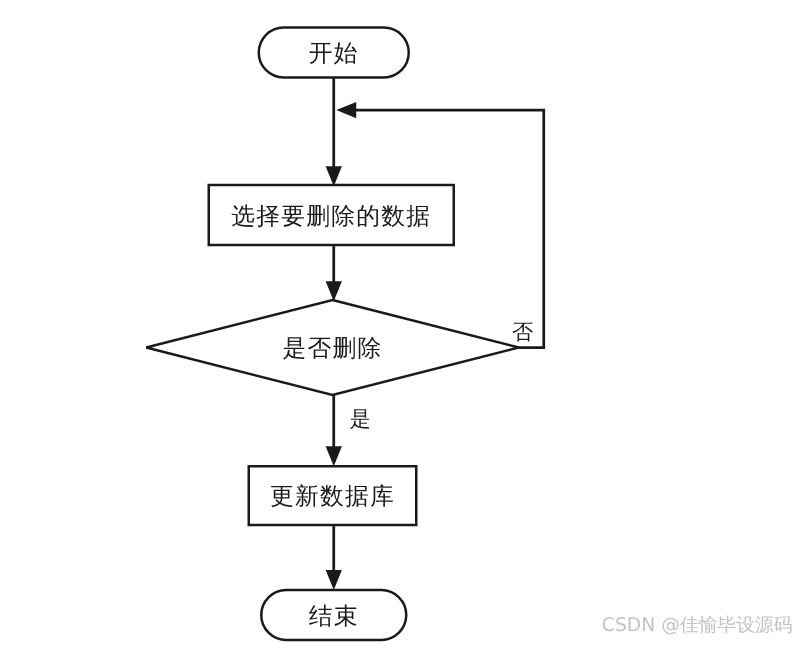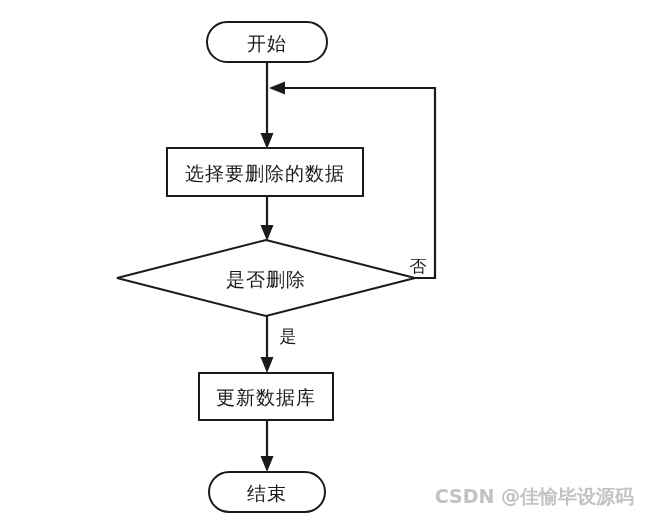--- a/index.html
+++ b/index.html
@@ -54,25 +54,24 @@
     font-size: 17px;
     fill: #1a1a1a;
     text-anchor: middle;
     dominant-baseline: central;
   }
   .watermark-text {
     position: absolute;
     right: 14px;
     bottom: 14px;
     font-family: "DejaVu Sans", "Liberation Sans", sans-serif;
-    font-size: 19px;
+    font-size: 15px;
     color: #c2c2c2;
     white-space: nowrap;
     user-select: none;
-    font-weight: bold;
   }
 </style>
 </head>
 <body>
 
 <div id="flow-root">
   <svg id="flow-svg" viewBox="0 0 648 524" xmlns="http://www.w3.org/2000/svg">
 
     <g>
       <line class="conn" x1="267" y1="62" x2="267" y2="142"></line>

